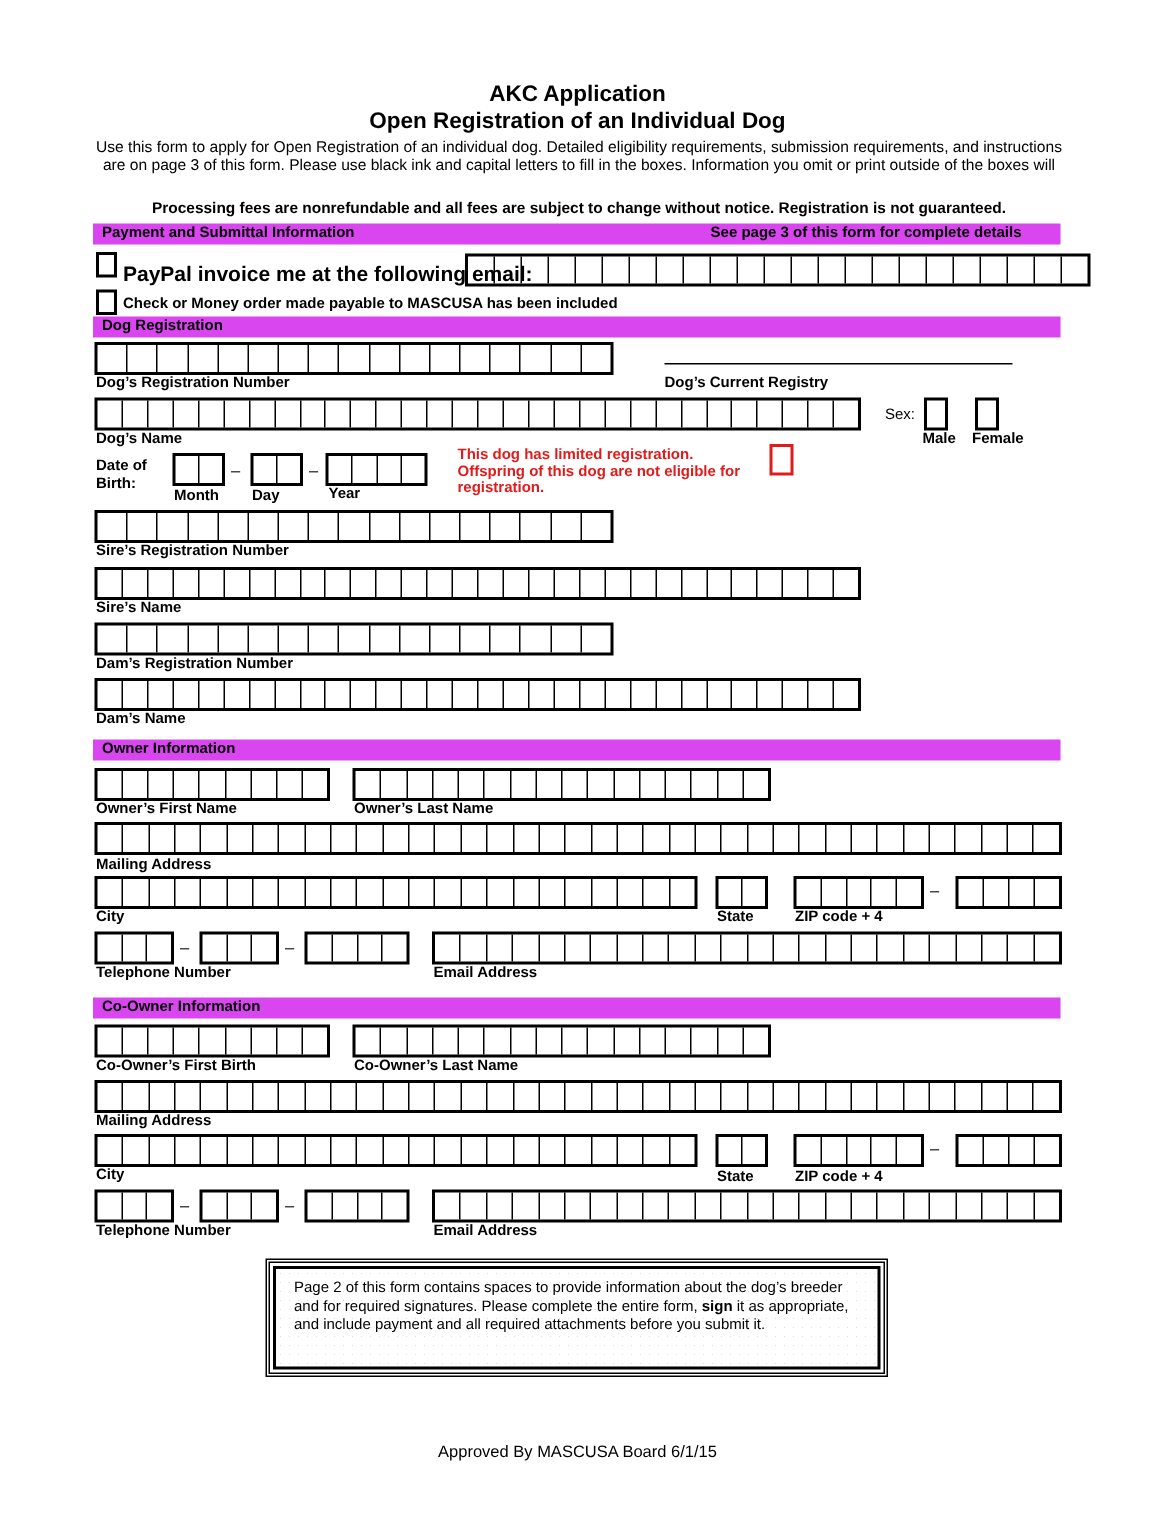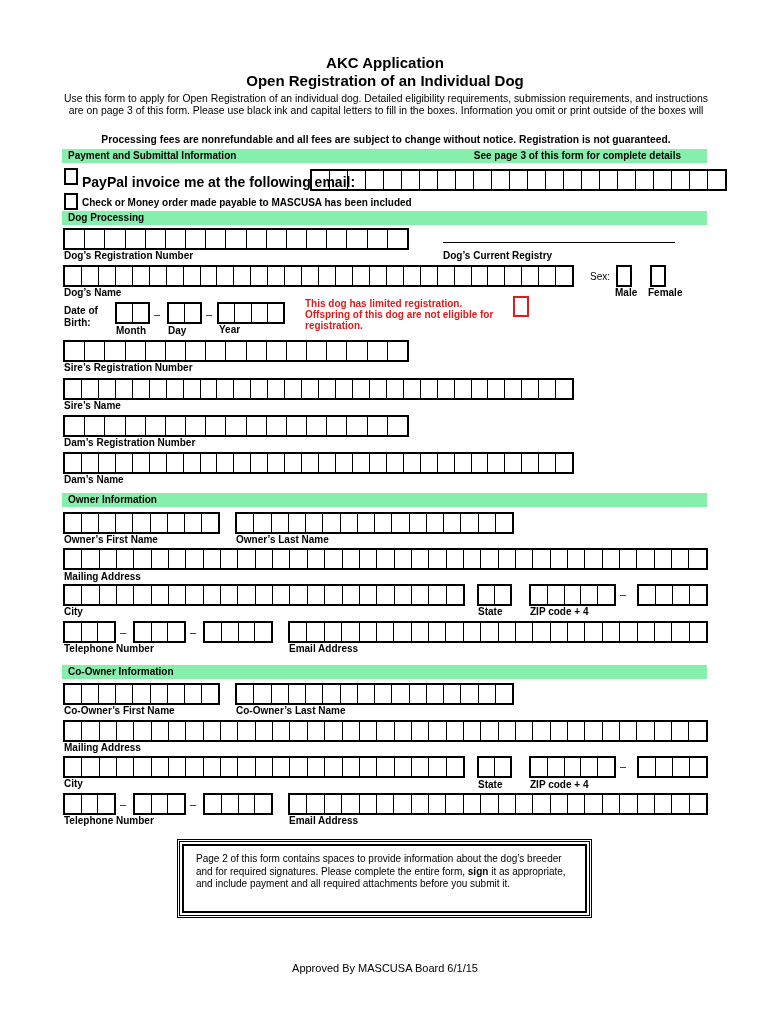--- a/index.html
+++ b/index.html
@@ -2,21 +2,21 @@
 <html><head>
 <meta charset="utf-8">
 <style>
   * { box-sizing: border-box; margin: 0; padding: 0; }
   html, body { width: 770px; height: 1024px; background: #ffffff; overflow: hidden; }
   body { position: relative; font-family: "Liberation Sans", sans-serif; color: #000; }
   .abs { position: absolute; }
   .title { left: 0; width: 770px; text-align: center; font-size: 15px; font-weight: bold; }
   .intro { left: 62px; width: 648px; text-align: center; font-size: 10.4px; line-height: 12px; }
   .fees { left: 62px; width: 648px; text-align: center; font-size: 10.3px; font-weight: bold; }
-  .band { left: 62px; width: 645px; height: 14px; background: #86efac; font-size: 10px; font-weight: bold; padding-left: 6px; line-height: 14px; }
+  .band { left: 62px; width: 645px; height: 14px; background: #d946ef; font-size: 10px; font-weight: bold; padding-left: 6px; line-height: 14px; }
   .band .right { position: absolute; right: 26px; top: 0; }
   .boxes { display: flex; border: 2px solid #000; height: 22px; }
   .boxes span { display: block; width: 15.6px; height: 100%; border-right: 1.3px solid #000; }
   .boxes span:last-child { border-right: none; }
   .lbl { font-size: 10px; font-weight: bold; white-space: nowrap; }
   .chk { width: 14px; height: 17px; border: 2px solid #000; }
   .dash { font-size: 11px; }
   .red { color: #e01b1b; font-size: 10px; font-weight: bold; line-height: 11px; }
   .redchk { width: 16px; height: 21px; border: 2px solid #e01b1b; }
   .notice { left: 177px; width: 415px; height: 79px; border: 3px double #000; padding: 2px; }
@@ -65,21 +65,21 @@
     <span style="flex: 1 1 0%;"></span>
     <span style="flex: 1 1 0%;"></span>
     <span style="flex: 1 1 0%;"></span>
     <span style="flex: 1 1 0%;"></span>
   </div>
 
 <div class="abs chk" style="left:64px; top:193px;"></div>
 <div class="abs lbl" style="left:82px; top:197px;">Check or Money order made payable to MASCUSA has been included</div>
 
 <div class="abs band" style="top:211px;">
-  <span>Dog Processing</span>
+  <span>Dog Registration</span>
 </div>
 
 <div class="abs boxes" style="left:63px; top:228px; width:346px;">
     <span style="flex: 1 1 0%;"></span>
     <span style="flex: 1 1 0%;"></span>
     <span style="flex: 1 1 0%;"></span>
     <span style="flex: 1 1 0%;"></span>
     <span style="flex: 1 1 0%;"></span>
     <span style="flex: 1 1 0%;"></span>
     <span style="flex: 1 1 0%;"></span>
@@ -459,21 +459,21 @@
     <span style="flex: 1 1 0%;"></span>
     <span style="flex: 1 1 0%;"></span>
     <span style="flex: 1 1 0%;"></span>
     <span style="flex: 1 1 0%;"></span>
     <span style="flex: 1 1 0%;"></span>
     <span style="flex: 1 1 0%;"></span>
     <span style="flex: 1 1 0%;"></span>
     <span style="flex: 1 1 0%;"></span>
     <span style="flex: 1 1 0%;"></span>
   </div>
-<div class="abs lbl" style="left:64px; top:705px;">Co-Owner’s First Name</div>
+<div class="abs lbl" style="left:64px; top:705px;">Co-Owner’s First Birth</div>
 <div class="abs boxes" style="left:235px; top:683px; width:279px;">
     <span style="flex: 1 1 0%;"></span>
     <span style="flex: 1 1 0%;"></span>
     <span style="flex: 1 1 0%;"></span>
     <span style="flex: 1 1 0%;"></span>
     <span style="flex: 1 1 0%;"></span>
     <span style="flex: 1 1 0%;"></span>
     <span style="flex: 1 1 0%;"></span>
     <span style="flex: 1 1 0%;"></span>
     <span style="flex: 1 1 0%;"></span>

